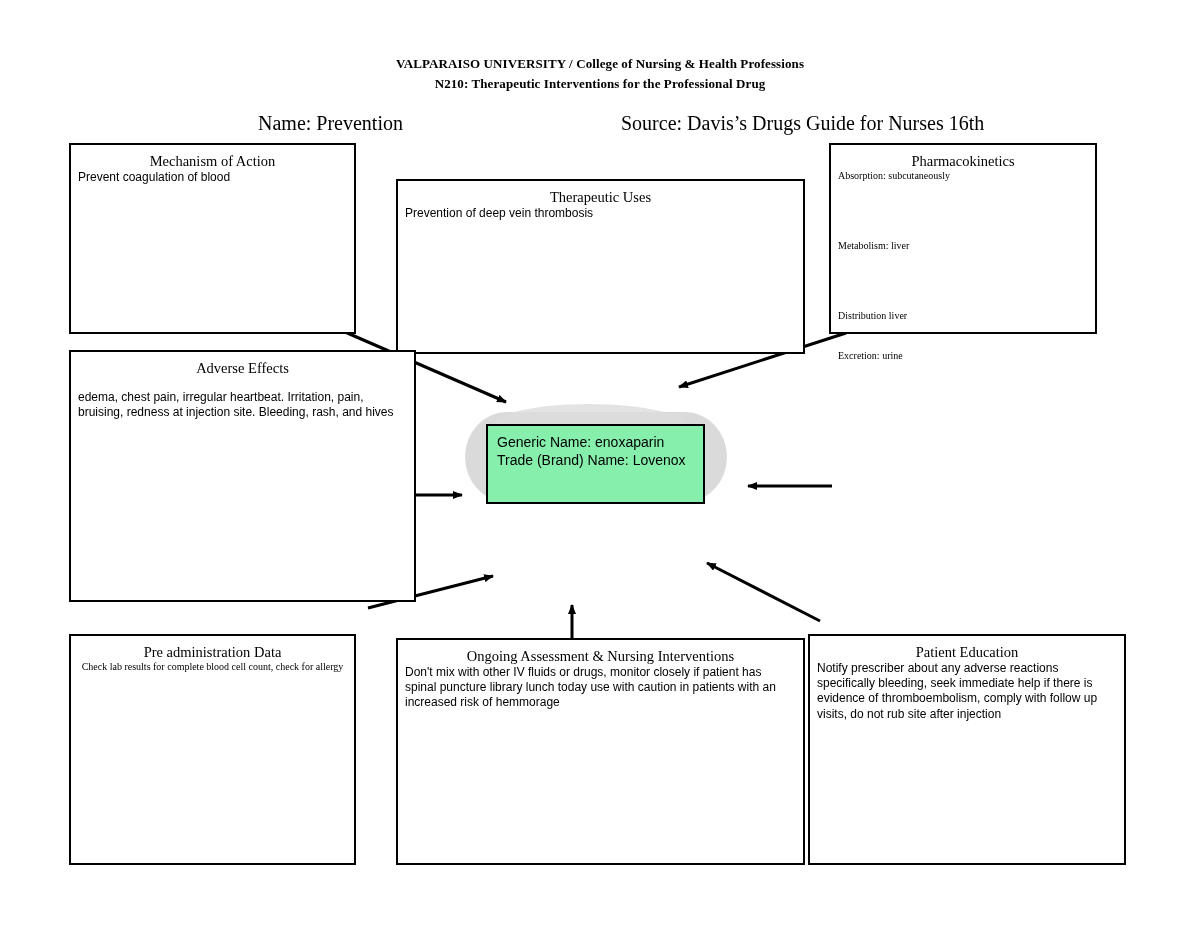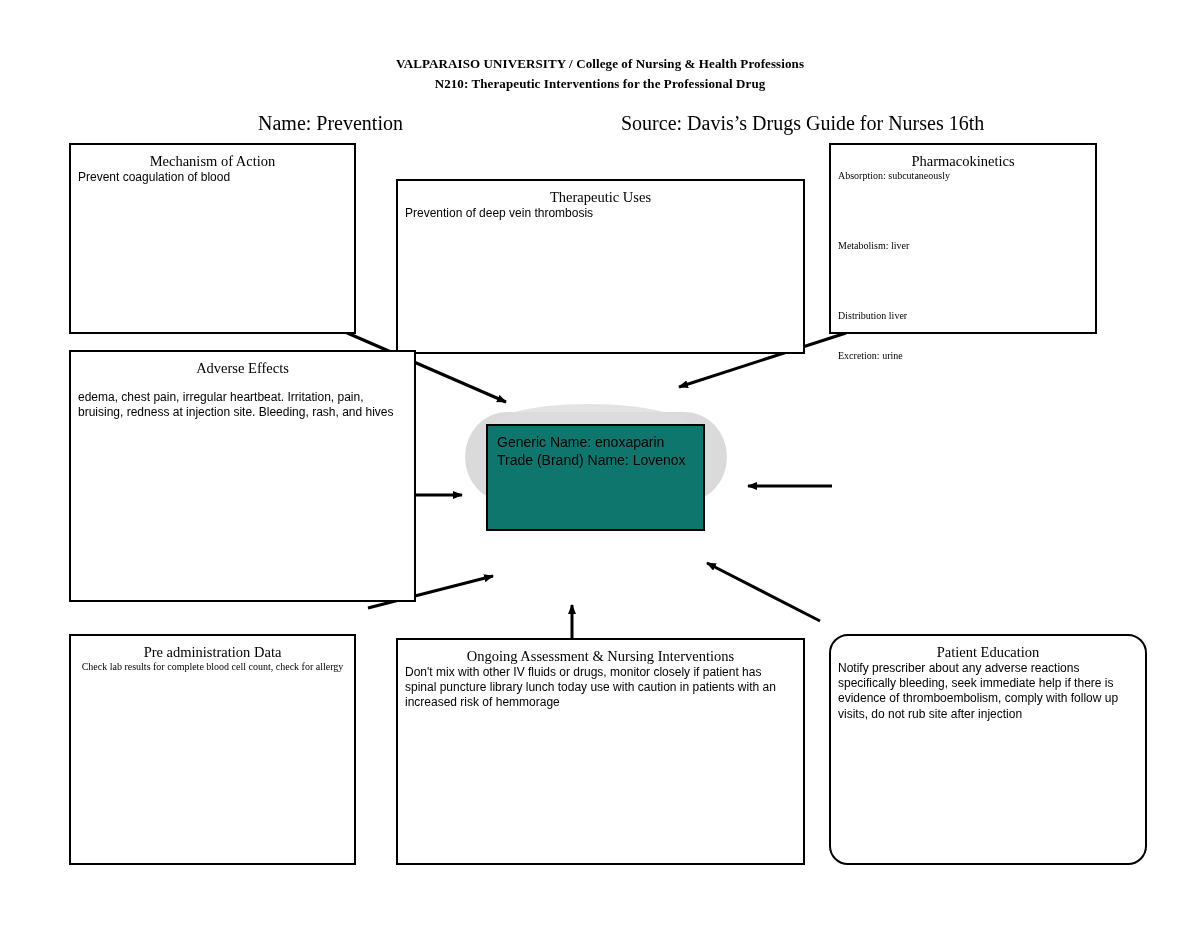--- a/index.html
+++ b/index.html
@@ -78,21 +78,21 @@
   .spacer-sm { height: 13px; }
 
   
   #box-mechanism      { left: 69px;  top: 143px; width: 287px; height: 191px; }
   #box-therapeutic    { left: 396px; top: 147px; width: 409px; height: 175px; margin-top: 32px; }
   #box-pharmacokinetics { left: 829px; top: 143px; width: 268px; height: 191px; }
   #box-adverse        { left: 69px;  top: 350px; width: 347px; height: 252px; }
   #box-interactions   { left: 829px; top: 358px; width: 318px; height: 252px; }
   #box-preadmin       { left: 69px;  top: 634px; width: 287px; height: 231px; }
   #box-ongoing        { left: 396px; top: 638px; width: 409px; height: 227px; }
-  #box-education      { left: 829px; top: 634px; width: 318px; height: 231px; border-radius: 19px; }
+  #box-education      { left: 808px; top: 634px; width: 318px; height: 231px; }
 
   
   #center-blob {
     position: absolute;
     left: 465px;
     top: 412px;
     width: 262px;
     height: 90px;
     background: #d3d3d3;
     border-radius: 42px / 45px;
@@ -108,23 +108,23 @@
     background: #dcdcdc;
     border-radius: 50%;
     z-index: 1;
     opacity: .8;
   }
   #box-center {
     position: absolute;
     left: 486px;
     top: 424px;
     width: 219px;
-    height: 107px;
+    height: 80px;
     border: 2px solid #000000;
-    background: #0f766e;
+    background: #86efac;
     box-sizing: border-box;
     z-index: 4;
     padding: 7px 0 0 9px;
   }
   #box-center .body-sans { font-size: 14px; line-height: 1.3; }
 
   
   #arrows {
     position: absolute;
     left: 0;

